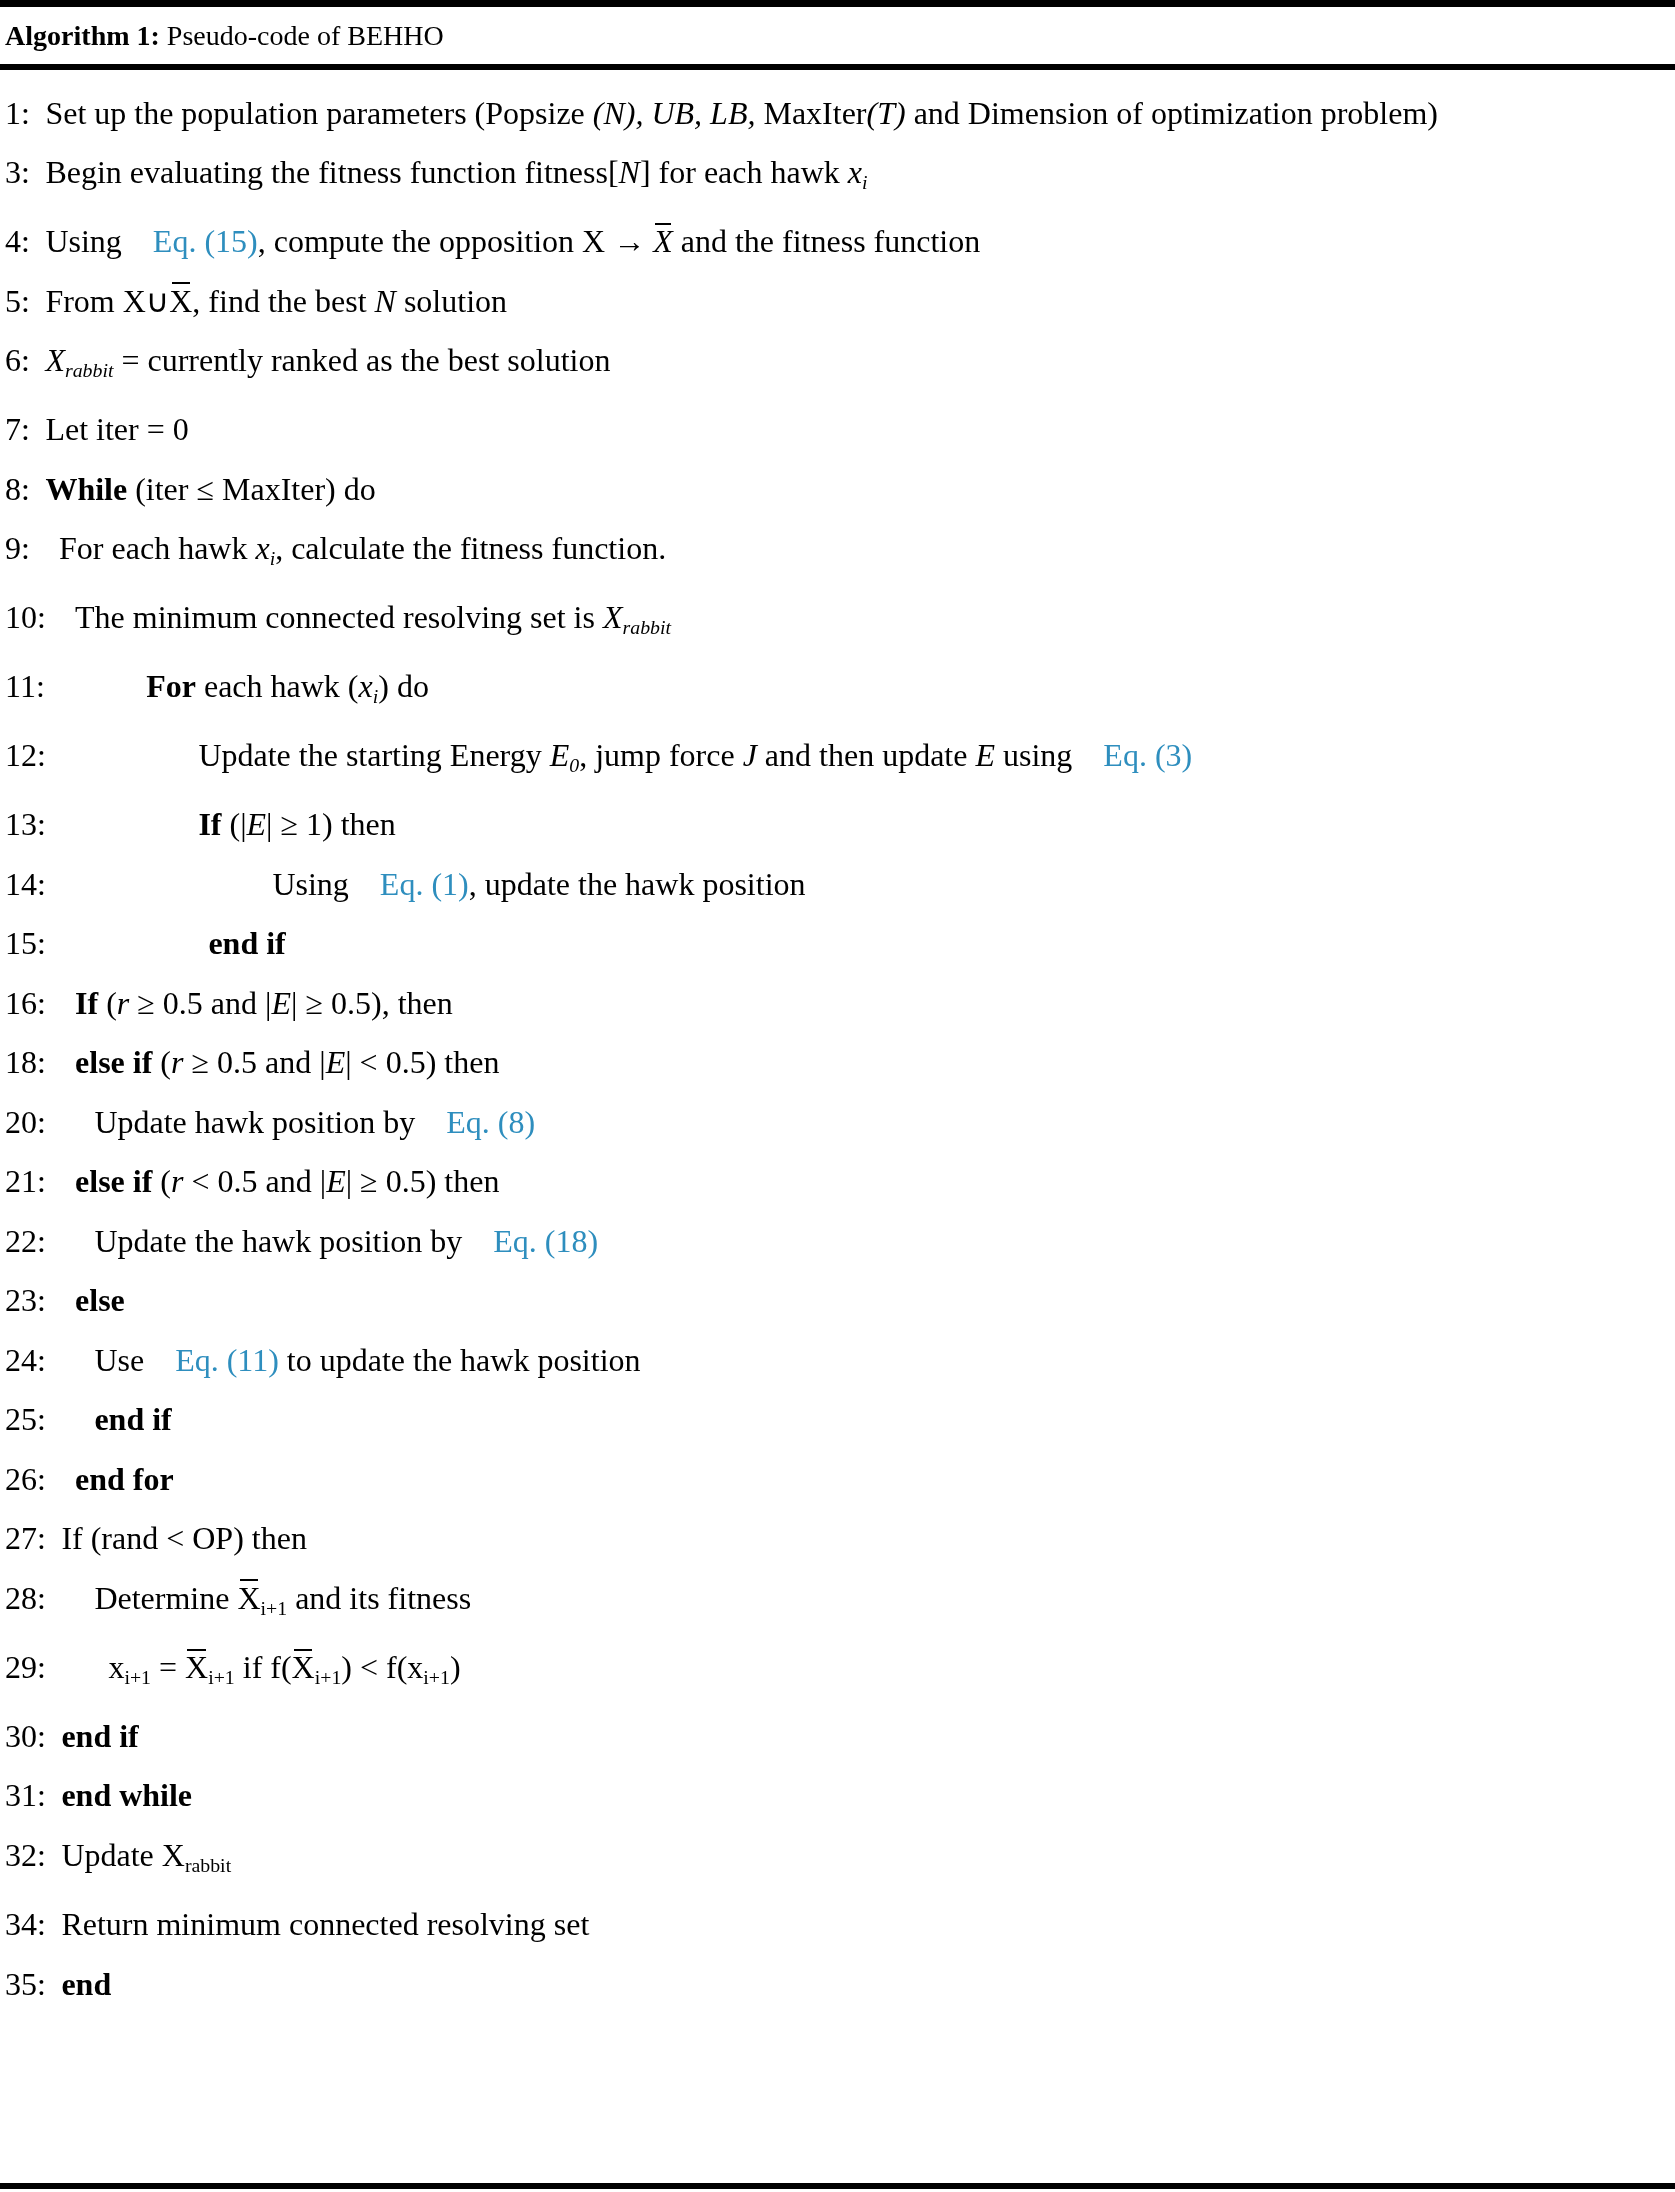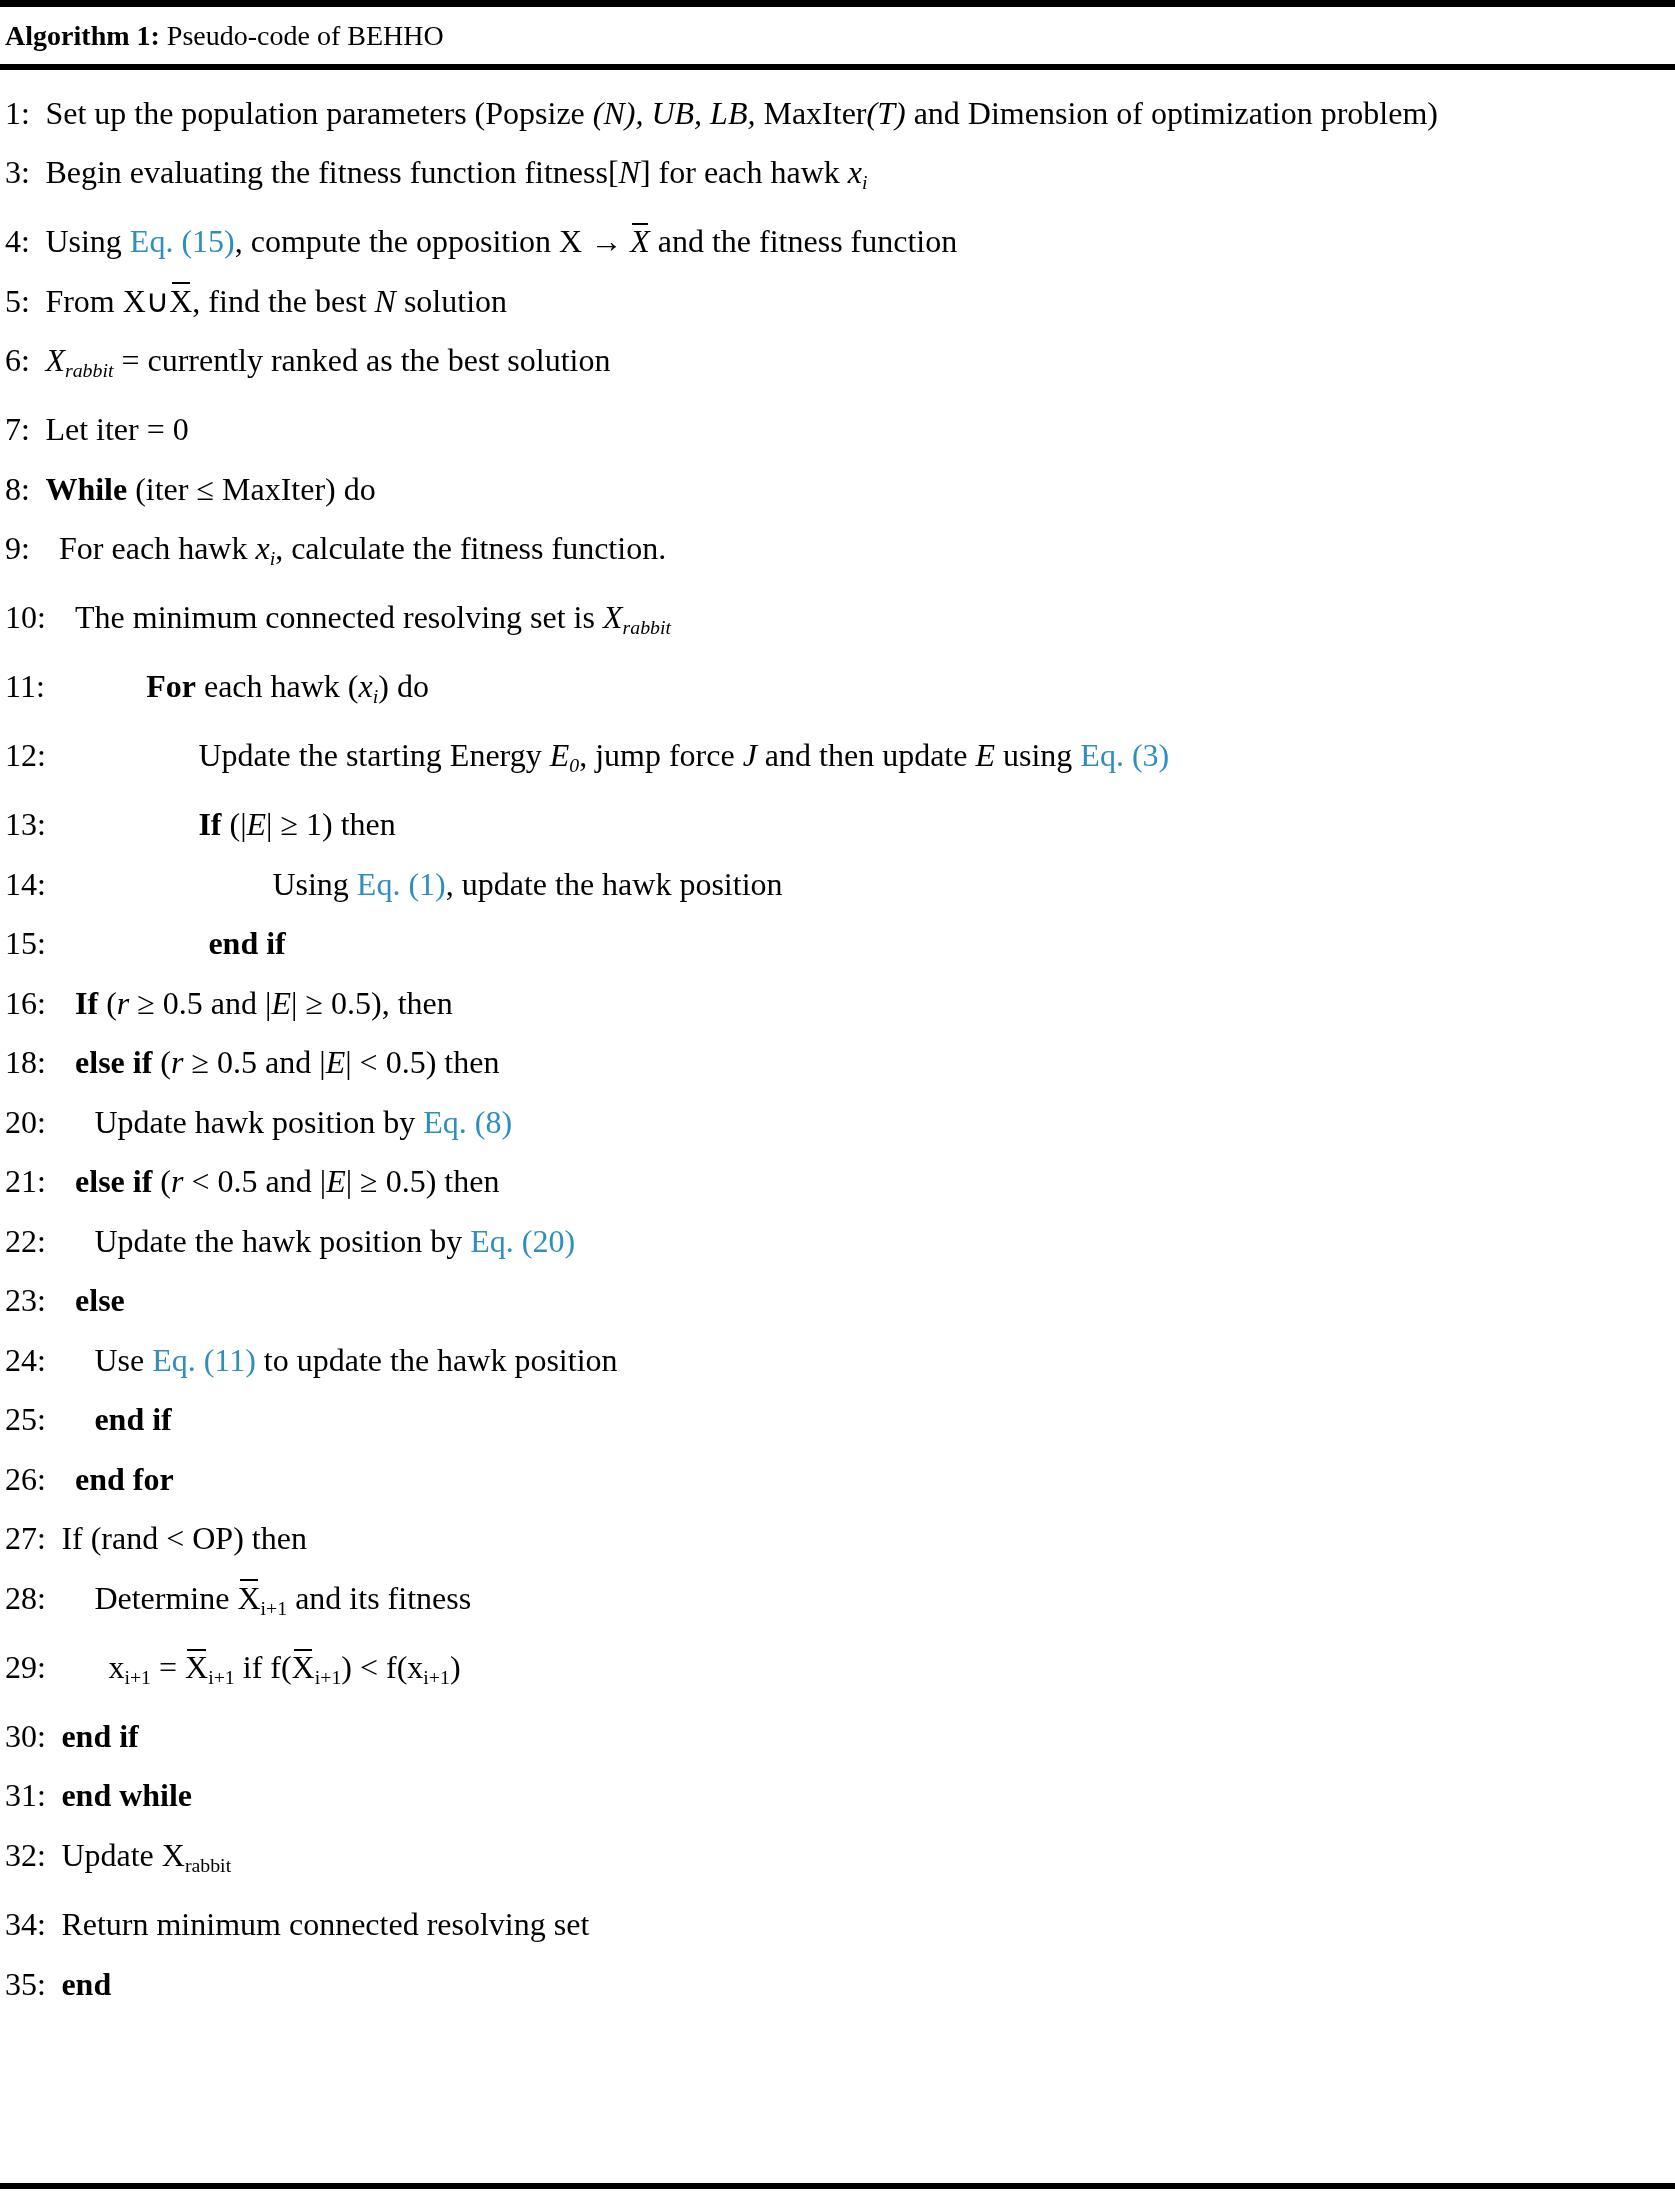--- a/index.html
+++ b/index.html
@@ -27,21 +27,21 @@
     text-align:justify;
   }
   .line{
     line-height:39px;
     margin:0 0 20.5px 0;
   }
   .num{display:inline-block;margin-right:15.4px;}
   .ind{display:inline-block;height:0.9px;vertical-align:baseline;}
   .ital{font-style:italic;}
   .bold{font-weight:bold;}
-  .lk{color:var(--link);}
+  .lk{color:var(--link);margin-left:23px;}
   .sub{font-size:0.62em;vertical-align:-0.28em;letter-spacing:0;}
   .ov{display:inline-block;position:relative;}
   .ov::before{
     content:"";position:absolute;left:10%;right:10%;top:0.02em;
     border-top:0.075em solid currentColor;
   }
 </style>
 </head>
 <body>
 
@@ -64,21 +64,21 @@
       <div class="line"><span class="num">10:</span><span class="ind" style="width: 13.7px;"></span><span>The minimum connected resolving set is </span><span class="ital">X</span><span class="sub ital">rabbit</span></div>
       <div class="line"><span class="num">11:</span><span class="ind" style="width: 86px;"></span><span class="bold">For</span><span> each hawk (</span><span class="ital">x</span><span class="sub ital">i</span><span>) do</span></div>
       <div class="line"><span class="num">12:</span><span class="ind" style="width: 137px;"></span><span>Update the starting Energy </span><span class="ital">E</span><span class="sub ital">0</span><span>, jump force </span><span class="ital">J</span><span> and then update </span><span class="ital">E</span><span> using </span><span class="lk">Eq. (3)</span></div>
       <div class="line"><span class="num">13:</span><span class="ind" style="width: 137px;"></span><span class="bold">If</span><span> (|</span><span class="ital">E</span><span>| ≥ 1) then</span></div>
       <div class="line"><span class="num">14:</span><span class="ind" style="width: 211px;"></span><span>Using </span><span class="lk">Eq. (1)</span><span>, update the hawk position</span></div>
       <div class="line"><span class="num">15:</span><span class="ind" style="width: 147px;"></span><span class="bold">end if</span></div>
       <div class="line"><span class="num">16:</span><span class="ind" style="width: 13.7px;"></span><span class="bold">If</span><span> (</span><span class="ital">r</span><span> ≥ 0.5 and |</span><span class="ital">E</span><span>| ≥ 0.5), then</span></div>
       <div class="line"><span class="num">18:</span><span class="ind" style="width: 13.7px;"></span><span class="bold">else if</span><span> (</span><span class="ital">r</span><span> ≥ 0.5 and |</span><span class="ital">E</span><span>| &lt; 0.5) then</span></div>
       <div class="line"><span class="num">20:</span><span class="ind" style="width: 33px;"></span><span>Update hawk position by </span><span class="lk">Eq. (8)</span></div>
       <div class="line"><span class="num">21:</span><span class="ind" style="width: 13.7px;"></span><span class="bold">else if</span><span> (</span><span class="ital">r</span><span> &lt; 0.5 and |</span><span class="ital">E</span><span>| ≥ 0.5) then</span></div>
-      <div class="line"><span class="num">22:</span><span class="ind" style="width: 33px;"></span><span>Update the hawk position by </span><span class="lk">Eq. (20)</span></div>
+      <div class="line"><span class="num">22:</span><span class="ind" style="width: 33px;"></span><span>Update the hawk position by </span><span class="lk">Eq. (18)</span></div>
       <div class="line"><span class="num">23:</span><span class="ind" style="width: 13.7px;"></span><span class="bold">else</span></div>
       <div class="line"><span class="num">24:</span><span class="ind" style="width: 33px;"></span><span>Use </span><span class="lk">Eq. (11)</span><span> to update the hawk position</span></div>
       <div class="line"><span class="num">25:</span><span class="ind" style="width: 33px;"></span><span class="bold">end if</span></div>
       <div class="line"><span class="num">26:</span><span class="ind" style="width: 13.7px;"></span><span class="bold">end for</span></div>
       <div class="line"><span class="num">27:</span><span>If (rand &lt; OP) then</span></div>
       <div class="line"><span class="num">28:</span><span class="ind" style="width: 33px;"></span><span>Determine </span><span class="ov">X</span><span class="sub">i+1</span><span> and its fitness</span></div>
       <div class="line"><span class="num">29:</span><span class="ind" style="width: 47px;"></span><span>x</span><span class="sub">i+1</span><span> = </span><span class="ov">X</span><span class="sub">i+1</span><span> if f(</span><span class="ov">X</span><span class="sub">i+1</span><span>) &lt; f(x</span><span class="sub">i+1</span><span>)</span></div>
       <div class="line"><span class="num">30:</span><span class="bold">end if</span></div>
       <div class="line"><span class="num">31:</span><span class="bold">end while</span></div>
       <div class="line"><span class="num">32:</span><span>Update X</span><span class="sub">rabbit</span></div>

